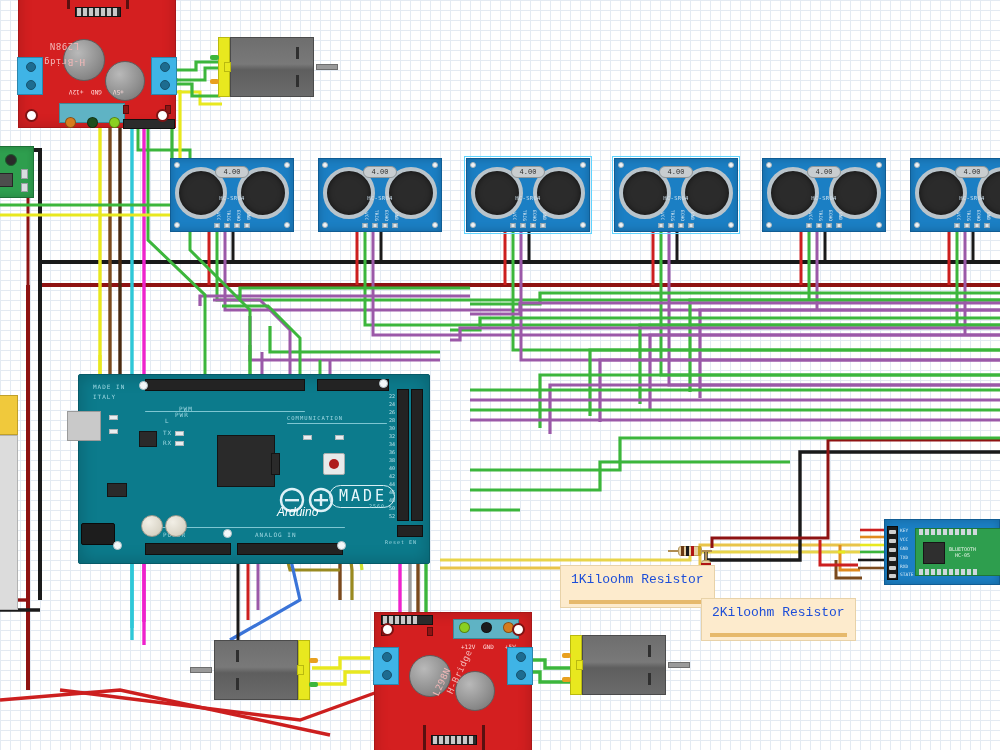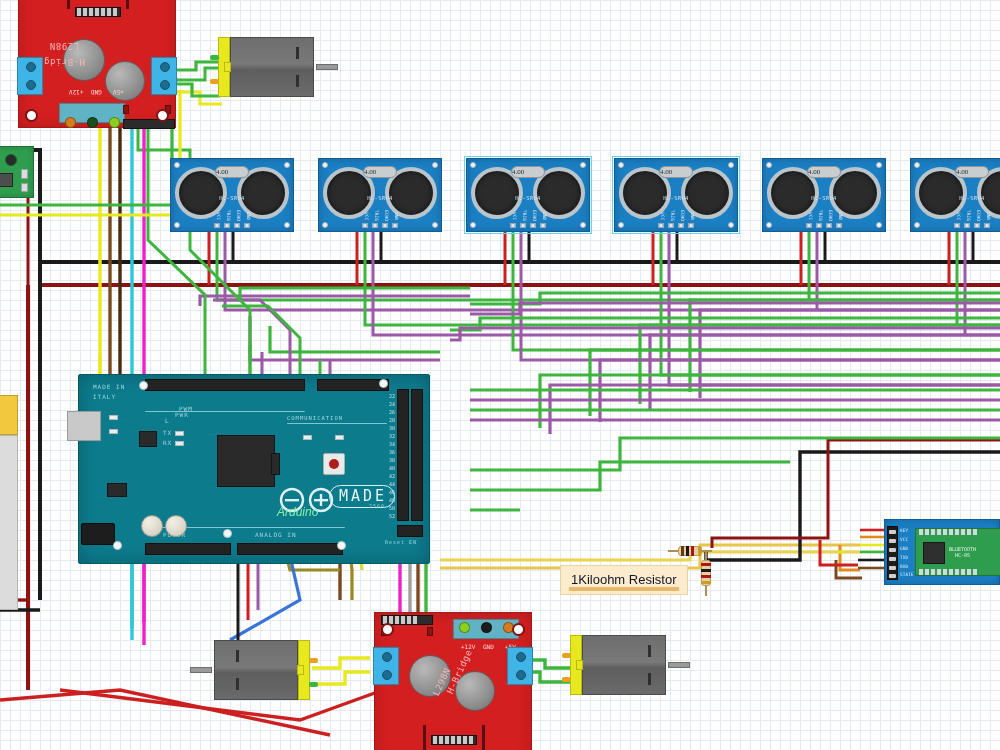--- a/index.html
+++ b/index.html
@@ -101,22 +101,22 @@
     background: #2b2b2b;
     border: 4px solid #b9c4cb;
     box-shadow: inset 0 0 6px rgba(0,0,0,0.6);
   }
   .ultra .eye.l { left: 4px; }
   .ultra .eye.r { right: 4px; }
   .ultra .xtal {
     position: absolute; left: 50%; top: 7px; transform: translateX(-50%);
     width: 34px; height: 12px; border-radius: 6px;
     background: #c8cdd0; border: 1px solid #8f9699;
-    color: #2a2a2a; font-size: 7px; line-height: 11px; text-align: left;
-    font-family: Liberation Serif, serif;
+    color: #2a2a2a; font-size: 7px; line-height: 11px; text-align: center;
+    font-family: Liberation Mono, monospace;
   }
   .ultra .sil {
     position: absolute; left: 50%; top: 36px; transform: translateX(-50%);
     font-size: 5.5px; color: #cfe2ef; letter-spacing: 0.3px;
     font-family: "DejaVu Sans Mono", monospace; white-space: nowrap;
   }
   .ultra .pins {
     position: absolute; left: 50%; bottom: 3px; transform: translateX(-50%);
     display: flex; gap: 5px;
   }
@@ -212,21 +212,21 @@
   .ard-btn {
     position: absolute; width: 22px; height: 22px;
     background: #e8eaea; border: 1px solid #a8adad; border-radius: 2px;
   }
   .ard-btn::after {
     content: ''; position: absolute; left: 50%; top: 50%;
     width: 10px; height: 10px; margin: -5px 0 0 -5px;
     border-radius: 50%; background: #ae1d1d;
   }
   .ard-logo {
-    position: absolute; color: #86efac;
+    position: absolute; color: #ffffff;
     font-family: "Liberation Sans", sans-serif;
   }
   .ard-mega {
     position: absolute; border: 1.5px solid #d8eff4; border-radius: 12px;
     color: #e6f6fa; font-size: 15px; letter-spacing: 3px;
     padding: 1px 7px 2px 9px;
     font-family: "DejaVu Sans Mono", monospace;
   }
   .ard-inf {
     position: absolute; width: 34px; height: 16px;
@@ -295,25 +295,25 @@
     position: absolute; background: #e6cfa3; border: 1px solid #b59a63;
     border-radius: 3px;
   }
   .resistor .band { position: absolute; }
 
   
   .tip {
     position: absolute;
     background: #fdebcd;
     border: 1px solid #e8d2a8;
-    color: #0f172a;
+    color: #1d4ed8;
     font-size: 13px;
-    padding: 6px 10px 7px 10px;
+    padding: 6px 10px 20px 10px;
     white-space: nowrap;
-    font-family: Liberation Sans, sans-serif;
+    font-family: Liberation Mono, monospace;
   }
   .tip .bar {
     position: absolute; left: 8px; right: 8px; bottom: 3px; height: 4px;
     background: #e6b96c;
   }
 </style>
 </head>
 <body>
 
 <div id="canvas">
@@ -919,14 +919,18 @@
     <div class="band" style="left:1px; top:19px; width:10px; height:2.5px; background:#1a1a1a;"></div>
     <div class="band" style="left:1px; top:25px; width:10px; height:2.5px; background:#b01414;"></div>
     <div class="band" style="left:1px; top:31px; width:10px; height:2.5px; background:#c8a020;"></div>
   </div>
 
   <div class="tip" style="left:560px; top:565px;">
     <span>1Kiloohm Resistor</span>
     <div class="bar"></div>
   </div>
 
+  <div class="tip" style="left:701px; top:598px;">
+    <span>2Kiloohm Resistor</span>
+    <div class="bar"></div>
+  </div>
 
 </div>
 
 </body></html>

